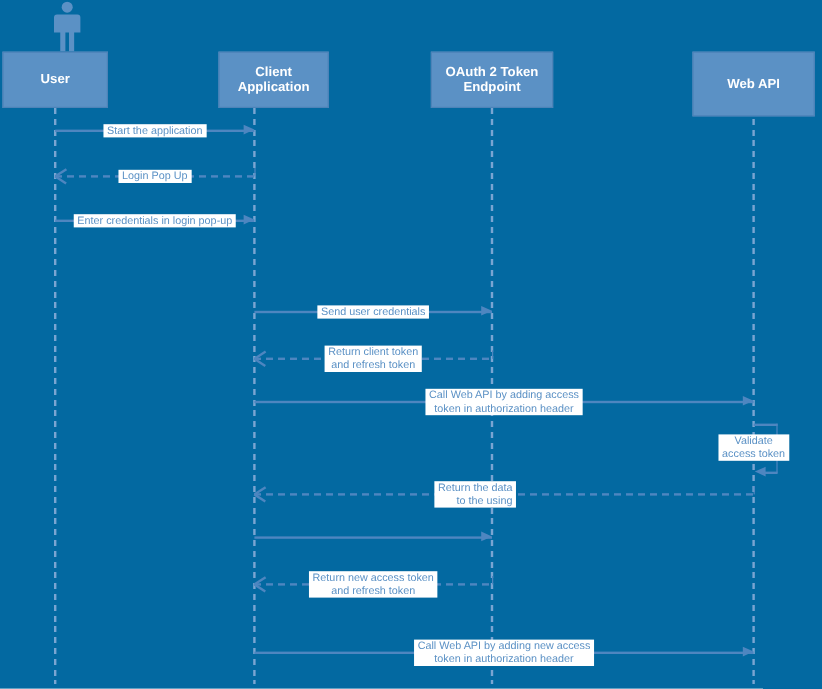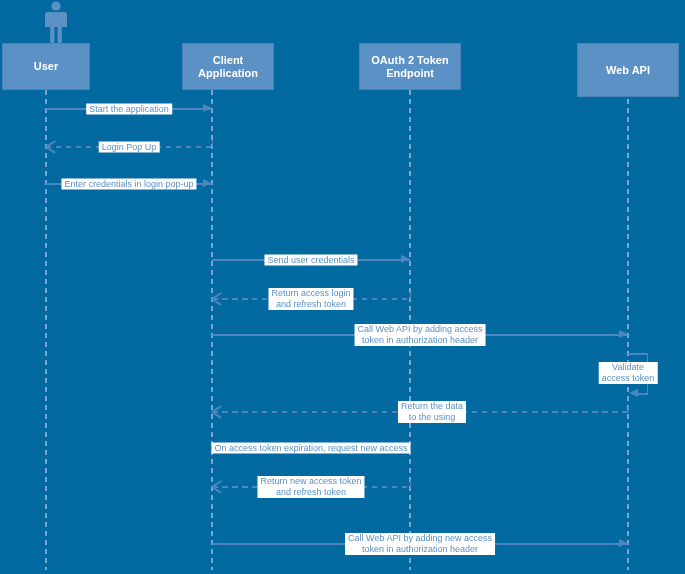--- a/index.html
+++ b/index.html
@@ -96,21 +96,21 @@
       <div class="msg-label" style="left: 311px; top: 260px;">
         <div>Send user credentials</div>
       </div>
       <div class="msg-line dashed" style="left: 212px; top: 298px; width: 198px;"></div>
       <div class="arrow-open" style="left: 212px; top: 290.5px;">
         <i class="up"></i>
         <i class="dn"></i>
       </div>
       <div class="tail-tick" style="left: 409.5px; top: 291.5px;"></div>
       <div class="msg-label" style="left: 311px; top: 299px;">
-        <div>Return access login</div>
+        <div>Return client token</div>
         <div>and refresh token</div>
       </div>
       <div class="msg-line solid" style="left: 212px; top: 334px; width: 416px;"></div>
       <div class="arrow-solid right" style="left: 619px; top: 330px;"></div>
       <div class="msg-label" style="left: 420px; top: 335px;">
         <div>Call Web API by adding access</div>
         <div>token in authorization header</div>
       </div>
       <div class="msg-line solid" style="left: 628px; top: 353px; width: 20px;"></div>
       <div class="vline" style="left: 646.5px; top: 353px; height: 41px;"></div>
@@ -119,28 +119,27 @@
       <div class="msg-label" style="left: 628px; top: 373px;">
         <div>Validate</div>
         <div>access token</div>
       </div>
       <div class="msg-line dashed" style="left: 212px; top: 411px; width: 416px;"></div>
       <div class="arrow-open" style="left: 212px; top: 403.5px;">
         <i class="up"></i>
         <i class="dn"></i>
       </div>
       <div class="tail-tick" style="left: 627.5px; top: 404.5px;"></div>
-      <div class="msg-label" style="left: 432px; top: 412px;">
+      <div class="msg-label" style="left: 396px; top: 412px; text-align: right;">
         <div>Return the data</div>
         <div>to the using</div>
       </div>
       <div class="msg-line solid" style="left: 212px; top: 447px; width: 198px;"></div>
       <div class="arrow-solid right" style="left: 401px; top: 443px;"></div>
       <div class="msg-label" style="left: 311px; top: 448px;">
-        <div>On access token expiration, request new access</div>
       </div>
       <div class="msg-line dashed" style="left: 212px; top: 486px; width: 198px;"></div>
       <div class="arrow-open" style="left: 212px; top: 478.5px;">
         <i class="up"></i>
         <i class="dn"></i>
       </div>
       <div class="tail-tick" style="left: 409.5px; top: 479.5px;"></div>
       <div class="msg-label" style="left: 311px; top: 487px;">
         <div>Return new access token</div>
         <div>and refresh token</div>

